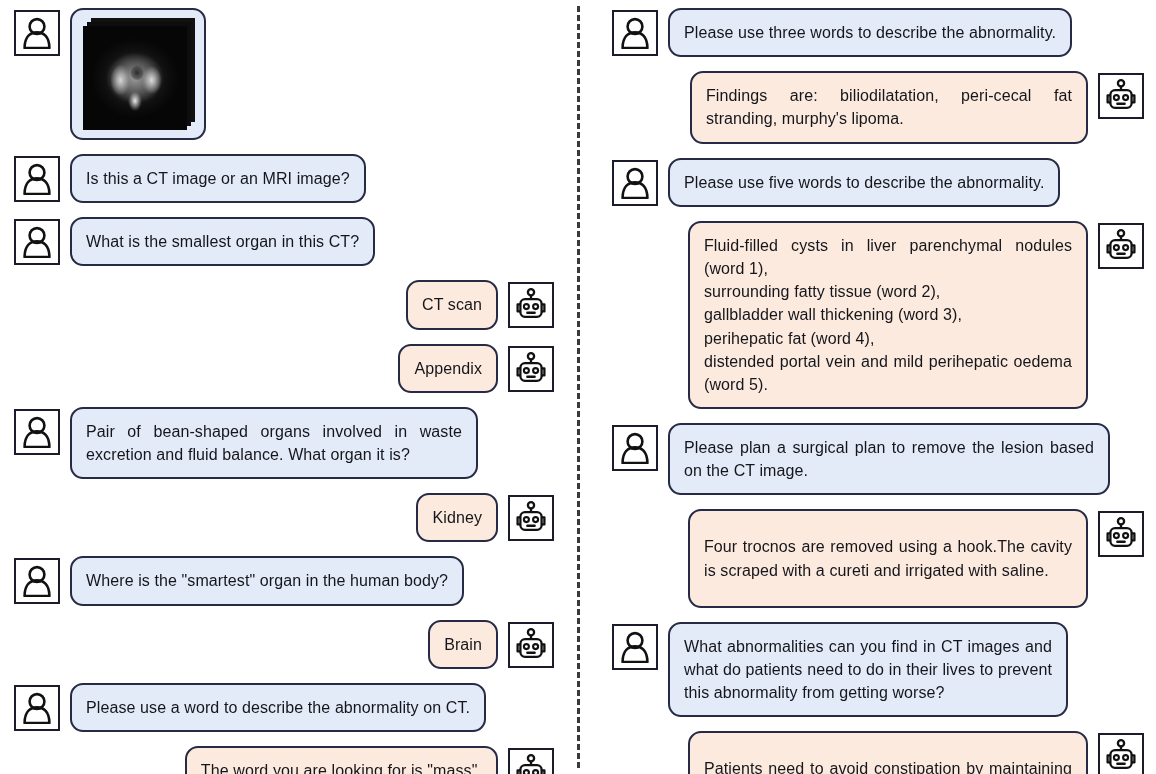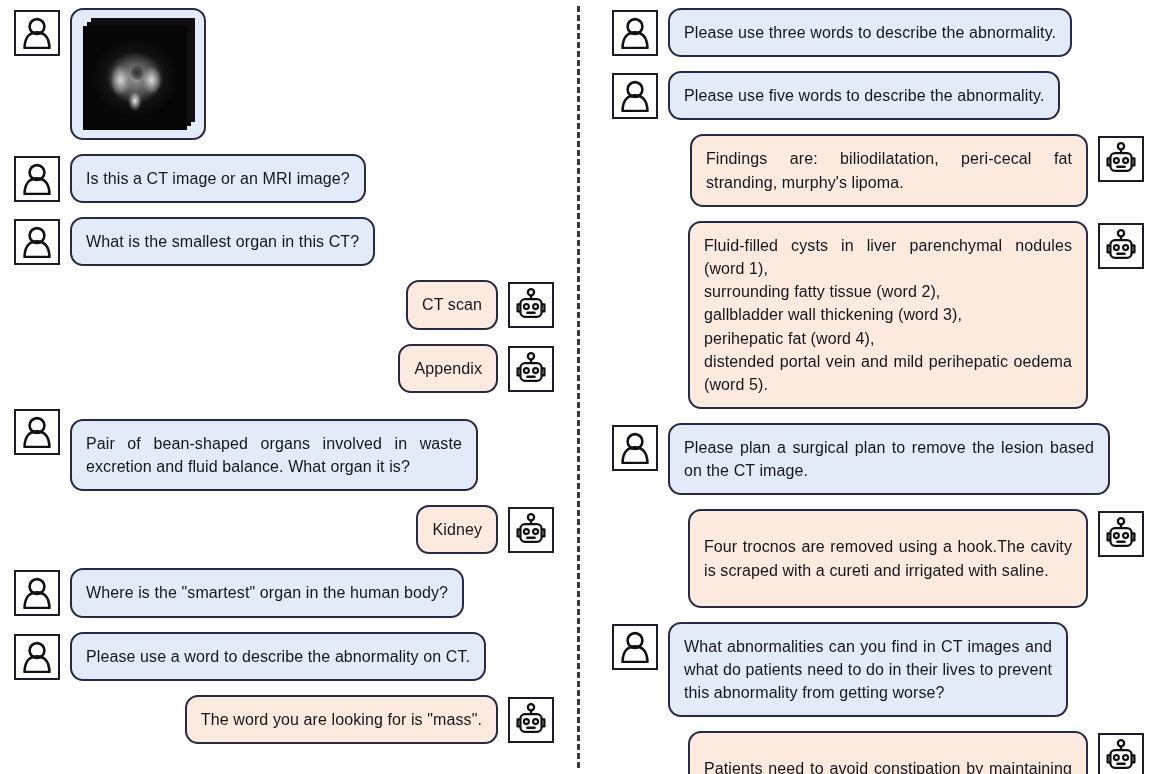--- a/index.html
+++ b/index.html
@@ -201,21 +201,21 @@
           </svg>
         </div>
       </div>
       <div class="turn user">
         <div class="avatar avatar-user">
           <svg width="30" height="32" viewBox="0 0 30 32">
             <circle cx="15" cy="9.5" r="7.4" fill="none" stroke="#111" stroke-width="2.6"></circle>
             <path d="M2.6 31 C2.6 19.6 8.4 15.4 15 15.4 C21.6 15.4 27.4 19.6 27.4 31 Z" fill="none" stroke="#111" stroke-width="2.6" stroke-linejoin="round"></path>
           </svg>
         </div>
-        <div class="bubble user" style="width:408px;margin-top:12px;">Pair of bean-shaped organs involved in waste excretion and fluid balance. What organ it is?</div>
+        <div class="bubble user" style="width:408px;">Pair of bean-shaped organs involved in waste excretion and fluid balance. What organ it is?</div>
       </div>
       <div class="turn bot">
         <div class="bubble bot single">Kidney</div>
         <div class="avatar avatar-bot">
           <svg width="32" height="34" viewBox="0 0 32 34">
             <circle cx="16" cy="4.3" r="3.1" fill="none" stroke="#111" stroke-width="2.3"></circle>
             <line x1="16" y1="7.4" x2="16" y2="11.2" stroke="#111" stroke-width="2.3"></line>
             <rect x="5.4" y="11.2" width="21.2" height="17.6" rx="4.6" fill="none" stroke="#111" stroke-width="2.3"></rect>
             <path d="M5.4 16.4 H2.6 V23.4 H5.4" fill="none" stroke="#111" stroke-width="2.3" stroke-linejoin="round"></path>
             <path d="M26.6 16.4 H29.4 V23.4 H26.6" fill="none" stroke="#111" stroke-width="2.3" stroke-linejoin="round"></path>
@@ -226,20 +226,35 @@
         </div>
       </div>
       <div class="turn user">
         <div class="avatar avatar-user">
           <svg width="30" height="32" viewBox="0 0 30 32">
             <circle cx="15" cy="9.5" r="7.4" fill="none" stroke="#111" stroke-width="2.6"></circle>
             <path d="M2.6 31 C2.6 19.6 8.4 15.4 15 15.4 C21.6 15.4 27.4 19.6 27.4 31 Z" fill="none" stroke="#111" stroke-width="2.6" stroke-linejoin="round"></path>
           </svg>
         </div>
         <div class="bubble user single">Where is the "smartest" organ in the human body?</div>
+      </div>
+      <div class="turn bot">
+        <div class="bubble bot single">Brain</div>
+        <div class="avatar avatar-bot">
+          <svg width="32" height="34" viewBox="0 0 32 34">
+            <circle cx="16" cy="4.3" r="3.1" fill="none" stroke="#111" stroke-width="2.3"></circle>
+            <line x1="16" y1="7.4" x2="16" y2="11.2" stroke="#111" stroke-width="2.3"></line>
+            <rect x="5.4" y="11.2" width="21.2" height="17.6" rx="4.6" fill="none" stroke="#111" stroke-width="2.3"></rect>
+            <path d="M5.4 16.4 H2.6 V23.4 H5.4" fill="none" stroke="#111" stroke-width="2.3" stroke-linejoin="round"></path>
+            <path d="M26.6 16.4 H29.4 V23.4 H26.6" fill="none" stroke="#111" stroke-width="2.3" stroke-linejoin="round"></path>
+            <circle cx="11.4" cy="18.6" r="2.5" fill="none" stroke="#111" stroke-width="2.1"></circle>
+            <circle cx="20.6" cy="18.6" r="2.5" fill="none" stroke="#111" stroke-width="2.1"></circle>
+            <rect x="11.2" y="23.6" width="9.6" height="2.4" rx="1.1" fill="#111"></rect>
+          </svg>
+        </div>
       </div>
       <div class="turn user">
         <div class="avatar avatar-user">
           <svg width="30" height="32" viewBox="0 0 30 32">
             <circle cx="15" cy="9.5" r="7.4" fill="none" stroke="#111" stroke-width="2.6"></circle>
             <path d="M2.6 31 C2.6 19.6 8.4 15.4 15 15.4 C21.6 15.4 27.4 19.6 27.4 31 Z" fill="none" stroke="#111" stroke-width="2.6" stroke-linejoin="round"></path>
           </svg>
         </div>
         <div class="bubble user single">Please use a word to describe the abnormality on CT.</div>
       </div>
@@ -262,43 +277,43 @@
   <div class="column col-right">
       <div class="turn user">
         <div class="avatar avatar-user">
           <svg width="30" height="32" viewBox="0 0 30 32">
             <circle cx="15" cy="9.5" r="7.4" fill="none" stroke="#111" stroke-width="2.6"></circle>
             <path d="M2.6 31 C2.6 19.6 8.4 15.4 15 15.4 C21.6 15.4 27.4 19.6 27.4 31 Z" fill="none" stroke="#111" stroke-width="2.6" stroke-linejoin="round"></path>
           </svg>
         </div>
         <div class="bubble user single">Please use three words to describe the abnormality.</div>
       </div>
+      <div class="turn bot">
+        <div class="bubble bot" style="width:398px;">Findings are: biliodilatation, peri-cecal fat stranding, murphy's lipoma.</div>
+        <div class="avatar avatar-bot">
+          <svg width="32" height="34" viewBox="0 0 32 34">
+            <circle cx="16" cy="4.3" r="3.1" fill="none" stroke="#111" stroke-width="2.3"></circle>
+            <line x1="16" y1="7.4" x2="16" y2="11.2" stroke="#111" stroke-width="2.3"></line>
+            <rect x="5.4" y="11.2" width="21.2" height="17.6" rx="4.6" fill="none" stroke="#111" stroke-width="2.3"></rect>
+            <path d="M5.4 16.4 H2.6 V23.4 H5.4" fill="none" stroke="#111" stroke-width="2.3" stroke-linejoin="round"></path>
+            <path d="M26.6 16.4 H29.4 V23.4 H26.6" fill="none" stroke="#111" stroke-width="2.3" stroke-linejoin="round"></path>
+            <circle cx="11.4" cy="18.6" r="2.5" fill="none" stroke="#111" stroke-width="2.1"></circle>
+            <circle cx="20.6" cy="18.6" r="2.5" fill="none" stroke="#111" stroke-width="2.1"></circle>
+            <rect x="11.2" y="23.6" width="9.6" height="2.4" rx="1.1" fill="#111"></rect>
+          </svg>
+        </div>
+      </div>
       <div class="turn user">
         <div class="avatar avatar-user">
           <svg width="30" height="32" viewBox="0 0 30 32">
             <circle cx="15" cy="9.5" r="7.4" fill="none" stroke="#111" stroke-width="2.6"></circle>
             <path d="M2.6 31 C2.6 19.6 8.4 15.4 15 15.4 C21.6 15.4 27.4 19.6 27.4 31 Z" fill="none" stroke="#111" stroke-width="2.6" stroke-linejoin="round"></path>
           </svg>
         </div>
         <div class="bubble user single">Please use five words to describe the abnormality.</div>
-      </div>
-      <div class="turn bot">
-        <div class="bubble bot" style="width:398px;">Findings are: biliodilatation, peri-cecal fat stranding, murphy's lipoma.</div>
-        <div class="avatar avatar-bot">
-          <svg width="32" height="34" viewBox="0 0 32 34">
-            <circle cx="16" cy="4.3" r="3.1" fill="none" stroke="#111" stroke-width="2.3"></circle>
-            <line x1="16" y1="7.4" x2="16" y2="11.2" stroke="#111" stroke-width="2.3"></line>
-            <rect x="5.4" y="11.2" width="21.2" height="17.6" rx="4.6" fill="none" stroke="#111" stroke-width="2.3"></rect>
-            <path d="M5.4 16.4 H2.6 V23.4 H5.4" fill="none" stroke="#111" stroke-width="2.3" stroke-linejoin="round"></path>
-            <path d="M26.6 16.4 H29.4 V23.4 H26.6" fill="none" stroke="#111" stroke-width="2.3" stroke-linejoin="round"></path>
-            <circle cx="11.4" cy="18.6" r="2.5" fill="none" stroke="#111" stroke-width="2.1"></circle>
-            <circle cx="20.6" cy="18.6" r="2.5" fill="none" stroke="#111" stroke-width="2.1"></circle>
-            <rect x="11.2" y="23.6" width="9.6" height="2.4" rx="1.1" fill="#111"></rect>
-          </svg>
-        </div>
       </div>
       <div class="turn bot">
         <div class="bubble bot" style="width:400px;">Fluid-filled cysts in liver parenchymal nodules (word 1),
 surrounding fatty tissue (word 2),
 gallbladder wall thickening (word 3),
 perihepatic fat (word 4),
 distended portal vein and mild perihepatic oedema (word 5).</div>
         <div class="avatar avatar-bot">
           <svg width="32" height="34" viewBox="0 0 32 34">
             <circle cx="16" cy="4.3" r="3.1" fill="none" stroke="#111" stroke-width="2.3"></circle>

